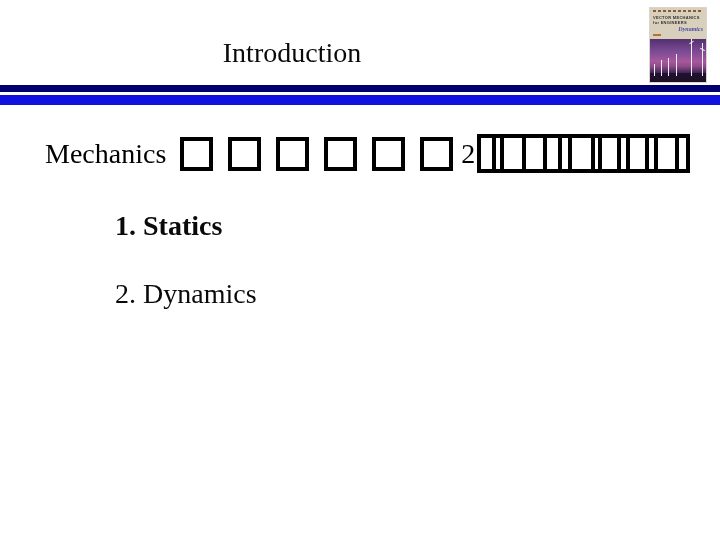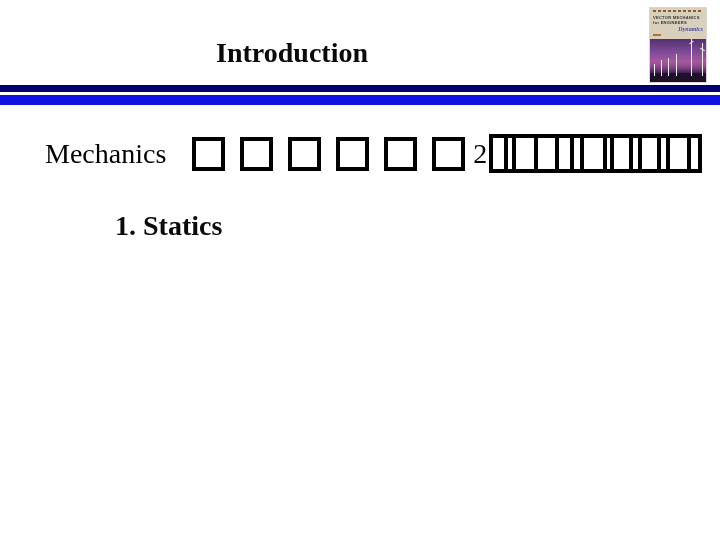--- a/index.html
+++ b/index.html
@@ -9,21 +9,21 @@
     background:#ffffff;
     overflow:hidden;
     font-family:"Liberation Serif","DejaVu Serif",serif;
     color:#000;
   }
 
   
   .slide-title{
     position:absolute;top:38px;left:0;width:584px;
     text-align:center;
-    font-size:28px;font-weight:bold;line-height:30px;
+    font-size:28px;font-weight:normal;line-height:30px;
     color:#0a0a0a;
   }
 
   
   .book-cover{
     position:absolute;top:7px;left:649px;width:58px;height:76px;
     background:#f4f0ea;
     border:1px solid #d9d4ce;
     box-sizing:border-box;
   }
@@ -79,21 +79,21 @@
   .divider-dark-bar{height:7px;background:var(--divider-dark,#000070);}
   .divider-gap{height:3px;background:#ffffff;}
   .divider-bright-bar{height:10px;background:var(--divider-bright,#1212e0);}
 
   
   .mechanics-line{
     position:absolute;top:133px;left:45px;height:40px;
     display:flex;align-items:flex-end;white-space:nowrap;
   }
   .mechanics-label{
-    font-size:28px;line-height:38px;margin-right:26px;
+    font-size:28px;line-height:38px;margin-right:14px;
   }
   .missing-glyph-group{display:flex;align-items:flex-end;}
   .tofu{
     display:inline-block;width:33px;height:34px;
     border:4px solid #000;box-sizing:border-box;
     margin-right:15px;margin-bottom:2px;background:#fff;
   }
   .tofu:last-child{margin-right:0;}
   .count-value{
     font-size:28px;line-height:38px;margin:0 2px 0 8px;
@@ -172,14 +172,15 @@
         <span class="seg" style="width: 15px;"></span>
         <span class="seg" style="width: 5px;"></span>
         <span class="seg" style="width: 15px;"></span>
         <span class="seg" style="width: 5px;"></span>
         <span class="seg" style="width: 17px;"></span>
         <span class="seg" style="width: 7px;"></span>
       </span>
   </div>
 
   <div class="list-item list-item-statics">1. Statics</div>
+  <div class="list-item list-item-dynamics">2. Dynamics</div>
 
 </div>
 
 </body></html>

